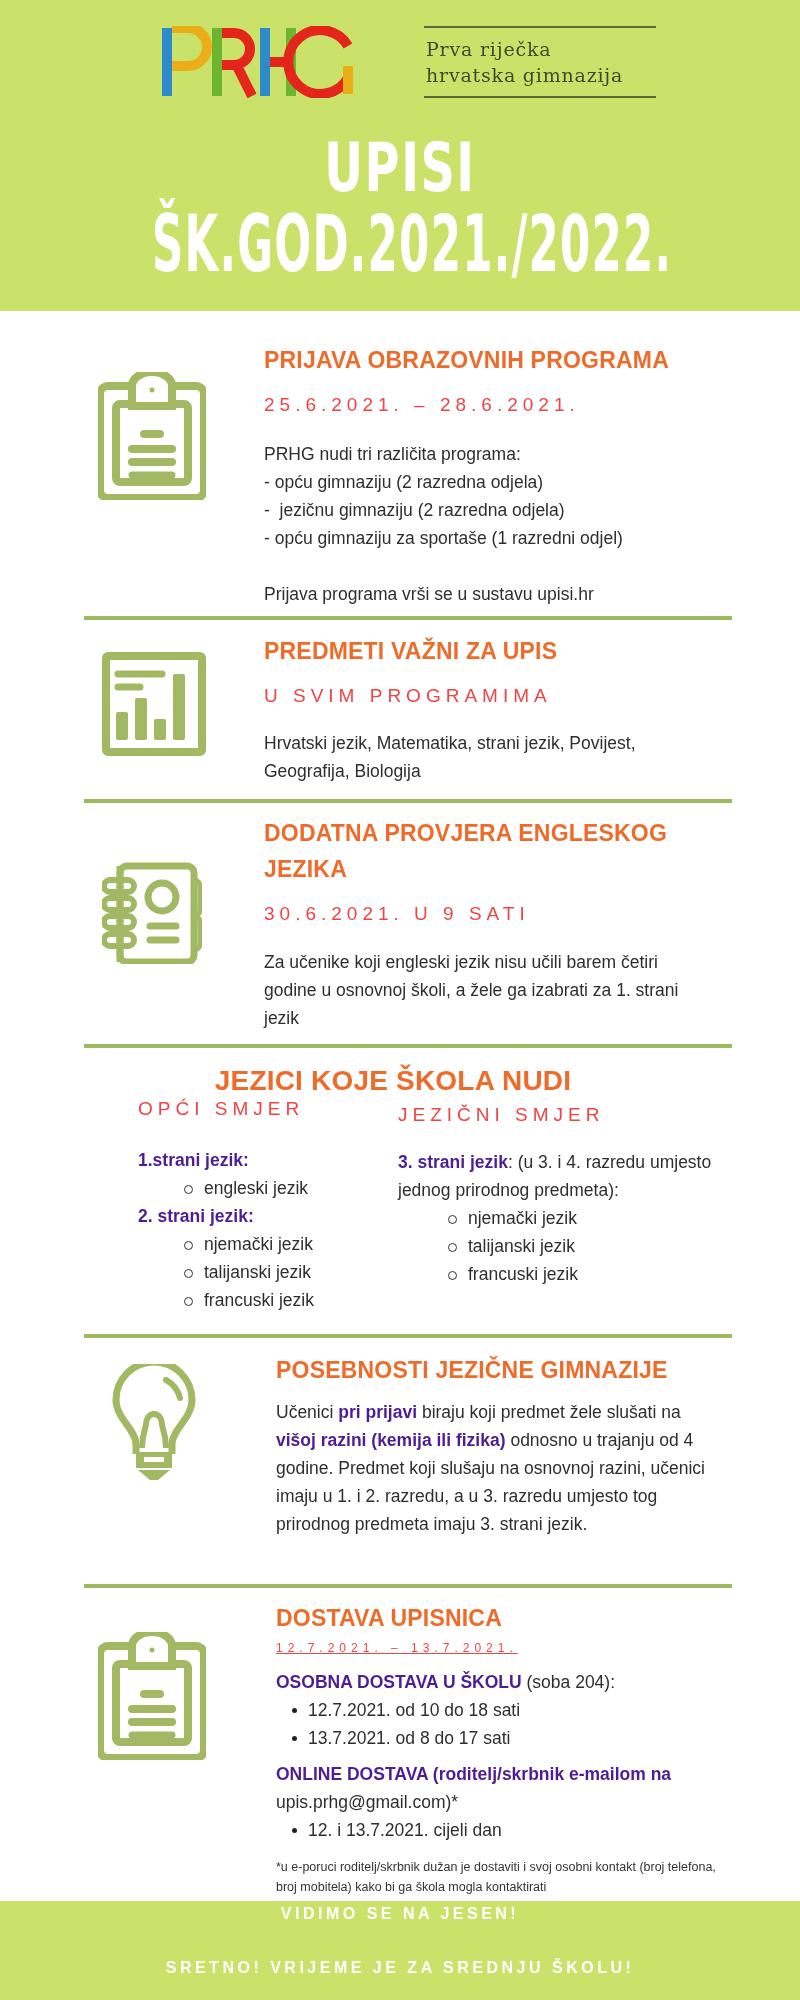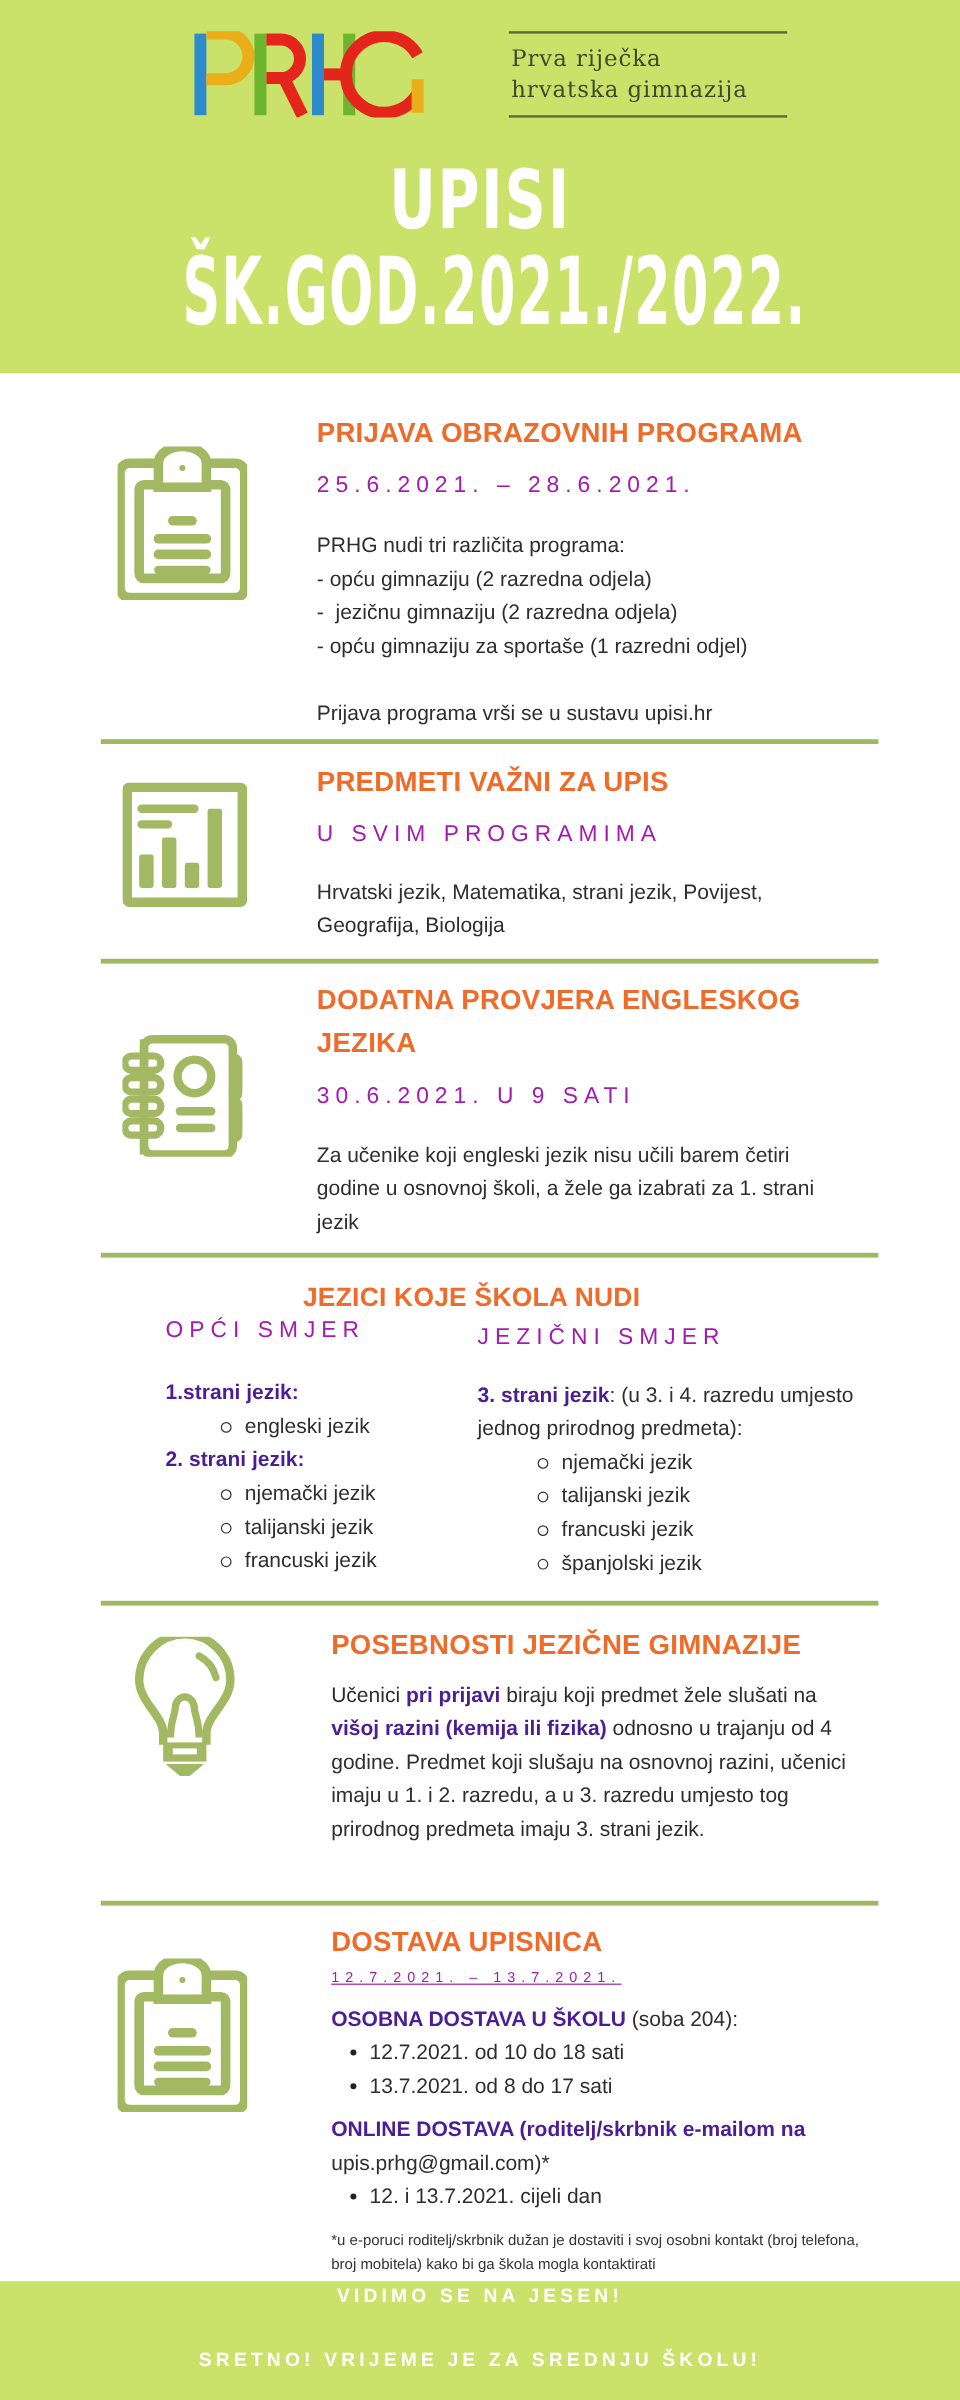--- a/index.html
+++ b/index.html
@@ -17,21 +17,21 @@
     font-family: "DejaVu Sans Condensed", "Liberation Sans Narrow", "Liberation Sans", sans-serif; font-weight: bold; }
   .title-1 { top: 132px; font-size: 68px; line-height: 72px; transform: scaleX(0.78); letter-spacing: 2px; }
   .title-2 { top: 204px; font-size: 78px; line-height: 80px; transform: scaleX(0.62); letter-spacing: 2px; }
 
   .divider { position: absolute; left: 84px; width: 648px; height: 4px; background: #9fb961; }
 
   .icon { position: absolute; }
   .icon svg { display: block; }
 
   .sec-title { position: absolute; font-family: "Liberation Sans", sans-serif; font-weight: bold; color: #ef6b2a; font-size: 23px; line-height: 36px; letter-spacing: 0.2px; }
-  .sec-sub { position: absolute; font-family: "Liberation Sans", sans-serif; color: #a21caf; font-size: 19px; letter-spacing: 5px; line-height: 26px; }
+  .sec-sub { position: absolute; font-family: "Liberation Sans", sans-serif; color: #ef4444; font-size: 19px; letter-spacing: 5px; line-height: 26px; }
   .body-text { position: absolute; font-family: "Liberation Sans", sans-serif; font-size: 17.5px; line-height: 28px; color: #2e2e2e; }
   .body-text b { font-weight: bold; color: #4c1d95; }
 
   ul.circle { list-style: none; }
   ul.circle li { position: relative; padding-left: 22px; }
   ul.circle li::before { content: ""; position: absolute; left: 2px; top: 11px; width: 7px; height: 7px; border: 1.3px solid #333; border-radius: 50%; }
   ul.disc { list-style: none; }
   ul.disc li { position: relative; padding-left: 32px; }
   ul.disc li::before { content: ""; position: absolute; left: 16px; top: 12px; width: 5px; height: 5px; background: #222; border-radius: 50%; }
 
@@ -128,21 +128,21 @@
     <line x1="48" y1="78" x2="74" y2="78" stroke="#a2b862" stroke-width="7" stroke-linecap="round"></line>
   </svg>
 </div>
 <div class="sec-title" style="left:264px; top:815px;">DODATNA PROVJERA ENGLESKOG</div>
 <div class="sec-title" style="left:264px; top:851px;">JEZIKA</div>
 <div class="sec-sub" style="left:264px; top:901px;">30.6.2021. U 9 SATI</div>
 <div class="body-text" style="left:264px; top:948px; width:430px;">Za učenike koji engleski jezik nisu učili barem četiri godine u osnovnoj školi, a žele ga izabrati za 1. strani jezik</div>
 
 <div class="divider" style="top:1044px;"></div>
 
-<div class="sec-title" style="left:0; width:800px; text-align:center; top:1063px; font-size:22px;">
+<div class="sec-title" style="left:0; width:800px; text-align:center; top:1063px; font-size:28px;">
   <span style="margin-left:-14px;">JEZICI KOJE ŠKOLA NUDI</span>
 </div>
 <div class="sec-sub" style="left:138px; top:1096px;">OPĆI SMJER</div>
 <div class="sec-sub" style="left:398px; top:1102px;">JEZIČNI SMJER</div>
 
 <div class="body-text" style="left:138px; top:1146px; width:240px;">
   <div><b>1.strani jezik:</b></div>
   <ul class="circle" style="margin-left:44px;">
     <li>engleski jezik</li>
   </ul>
@@ -153,21 +153,20 @@
     <li>francuski jezik</li>
   </ul>
 </div>
 
 <div class="body-text" style="left:398px; top:1148px; width:340px;">
   <div><b>3. strani jezik</b><span>: (u 3. i 4. razredu umjesto jednog prirodnog predmeta):</span></div>
   <ul class="circle" style="margin-left:48px;">
     <li>njemački jezik</li>
     <li>talijanski jezik</li>
     <li>francuski jezik</li>
-    <li>španjolski jezik</li>
   </ul>
 </div>
 
 <div class="divider" style="top:1334px;"></div>
 
 <div class="icon" style="left:112px; top:1364px;">
   <svg width="84" height="118" viewBox="0 0 84 118">
     <path d="M24 90 V80 C24 66 4 54 4 36 A38 38 0 0 1 80 36 C80 54 60 66 60 80 V90" fill="none" stroke="#a2b862" stroke-width="7"></path>
     <path d="M30 84 C30 70 34 64 34 60 A8 10 0 1 1 50 60 C50 64 54 70 54 84" fill="none" stroke="#a2b862" stroke-width="6"></path>
     <path d="M54 16 A28 28 0 0 1 68 34" fill="none" stroke="#a2b862" stroke-width="6" stroke-linecap="round"></path>

